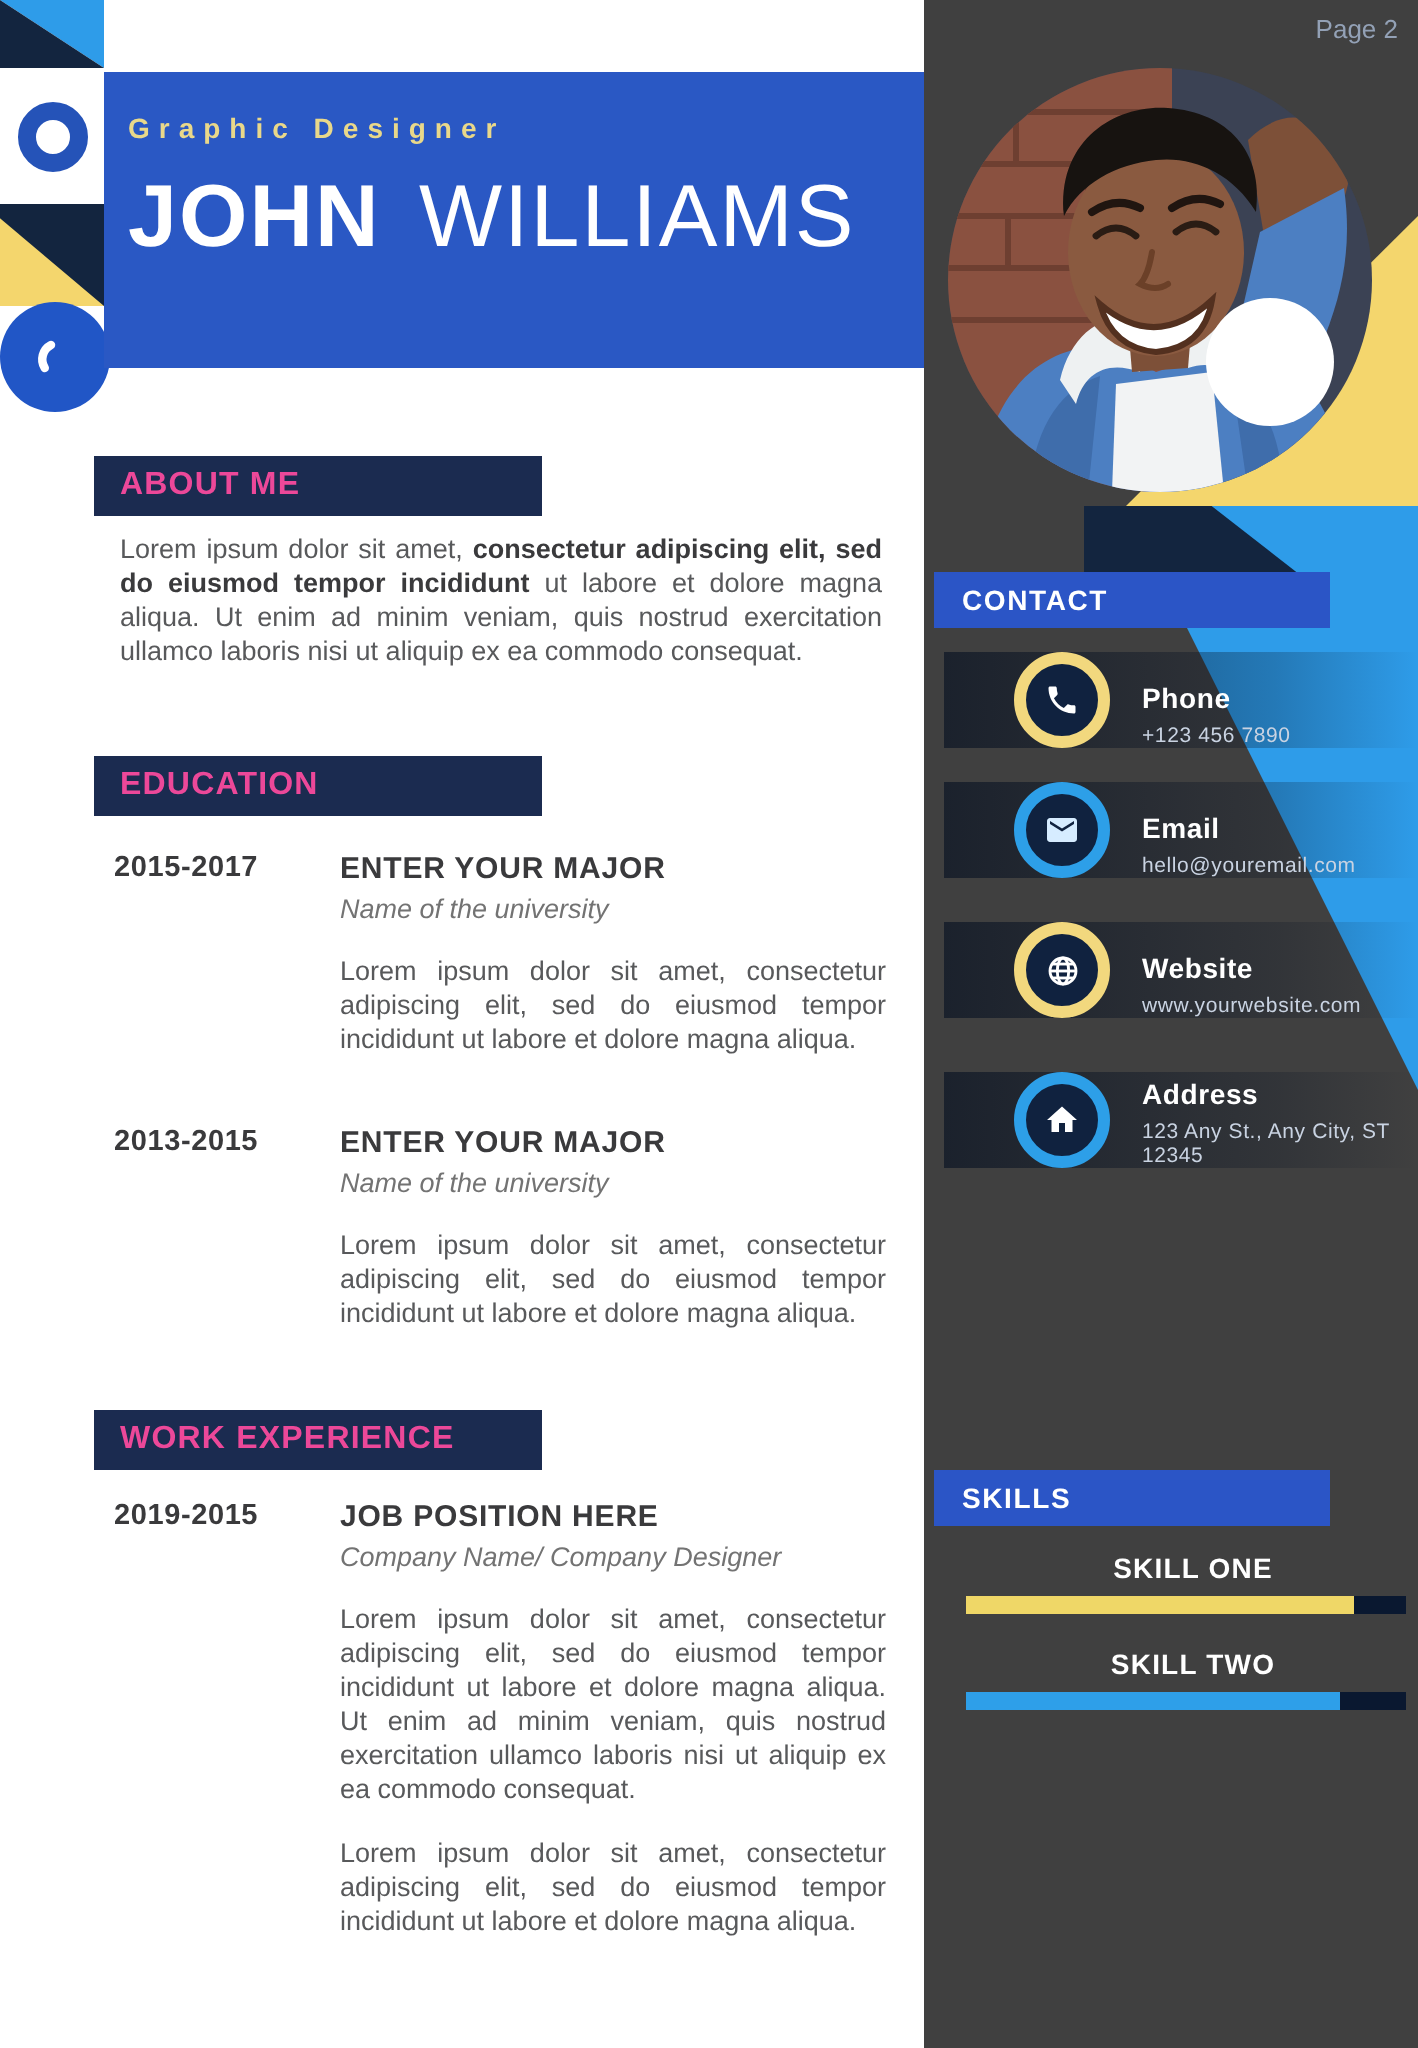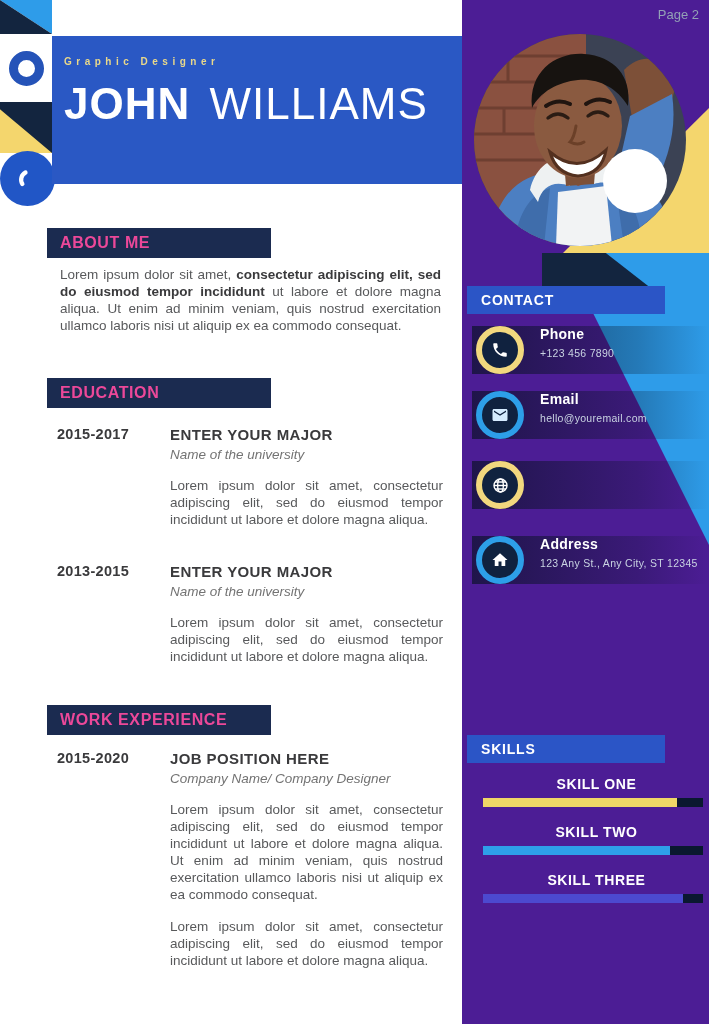--- a/index.html
+++ b/index.html
@@ -12,47 +12,47 @@
   .sq1{position:absolute;left:0;top:0;width:52px;height:34px;}
   .sq1 .tri-blue{position:absolute;inset:0;background:#2e9ce9;clip-path:polygon(0 0,100% 0,100% 100%);}
   .sq1 .tri-navy{position:absolute;inset:0;background:#13253f;clip-path:polygon(0 0,100% 100%,0 100%);}
   .sq2{position:absolute;left:0;top:34px;width:52px;height:68px;background:#ffffff;display:flex;align-items:center;justify-content:center;}
   .sq2 .ring{width:17px;height:17px;border:9px solid #2553b8;border-radius:50%;background:#fff;}
   .sq3{position:absolute;left:0;top:102px;width:52px;height:51px;background:#13253f;}
   .sq3 .tri-yellow{position:absolute;inset:0;background:#f4d66d;clip-path:polygon(0 14%,100% 100%,0 100%);}
   .decor-circle{position:absolute;left:0;top:151px;width:55px;height:55px;border-radius:50%;background:#2156c6;display:flex;align-items:center;justify-content:center;}
   
   .header-band{position:absolute;left:52px;top:36px;width:410px;height:148px;background:#2a58c4;box-sizing:border-box;padding:20px 0 0 12px;}
-  .role{color:#e9d88a;font-size:10px;font-weight:bold;letter-spacing:4.5px;}
+  .role{color:#e9d88a;font-size:14px;font-weight:bold;letter-spacing:4.5px;}
   .name{color:#ffffff;font-size:44px;margin-top:12px;letter-spacing:1px;white-space:nowrap;}
   .name .fn{font-weight:800;}
   .name .ln{font-weight:300;margin-left:6px;}
   
   .sec-bar{position:absolute;left:47px;width:224px;height:30px;box-sizing:border-box;background:#1b2b50;color:#ec4899;
     font-size:16px;font-weight:bold;letter-spacing:0.6px;line-height:30px;padding-left:13px;}
   .about-text{position:absolute;left:60px;top:266px;width:381px;color:#58595b;font-size:13.5px;line-height:1.26;text-align:justify;}
   .about-text b{color:#3a3a3c;}
   .entry{position:absolute;left:57px;width:386px;display:flex;}
   .entry .date{width:113px;font-size:14.5px;font-weight:bold;color:#3a3a3c;letter-spacing:0.3px;}
   .entry .ebody{flex:1;}
   .etitle{font-size:15px;font-weight:bold;color:#3a3a3c;letter-spacing:0.4px;}
   .esub{font-size:13.5px;font-style:italic;color:#737373;margin-top:4px;}
   .edesc{font-size:13.5px;color:#58595b;line-height:1.26;text-align:justify;margin-top:15px;}
   
-  .sidebar{position:absolute;left:462px;top:0;width:247px;height:1024px;background:#4c1d95;}
+  .sidebar{position:absolute;left:462px;top:0;width:247px;height:1024px;background:#404040;}
   .page-label{position:absolute;right:10px;top:7px;color:#93a1b6;font-size:13px;}
   .tri-yellow-big{position:absolute;left:101px;top:108px;width:146px;height:145px;background:#f4d66d;clip-path:polygon(100% 0,100% 100%,0 100%);}
   .tri-blue-big{position:absolute;left:101px;top:253px;width:146px;height:292px;background:#2e9ce9;clip-path:polygon(0 0,100% 0,100% 100%);}
   .navy-wedge{position:absolute;left:80px;top:253px;width:110px;height:36px;background:#13253f;clip-path:polygon(0 0,58% 0,100% 100%,0 100%);}
   .photo{position:absolute;left:12px;top:34px;width:212px;height:212px;border-radius:50%;overflow:hidden;}
   .white-circle{position:absolute;left:141px;top:149px;width:64px;height:64px;border-radius:50%;background:#ffffff;}
   .side-bar-title{position:absolute;left:5px;width:198px;height:28px;box-sizing:border-box;background:#2b55c6;color:#fff;
     font-size:14px;font-weight:bold;letter-spacing:0.8px;line-height:28px;padding-left:14px;}
-  .c-item{position:absolute;left:10px;right:0;height:48px;display:flex;align-items:flex-start;gap:16px;
-    background:linear-gradient(90deg,rgba(7,17,34,0.65) 0%,rgba(7,17,34,0.25) 70%,rgba(7,17,34,0) 100%);}
+  .c-item{position:absolute;left:10px;right:0;height:48px;display:flex;align-items:flex-end;gap:16px;
+    background:linear-gradient(90deg,rgba(7,17,34,0.65) 0%,rgba(7,17,34,0.25) 70%,rgba(7,17,34,0) 100%);padding-left:31px;}
   .c-icon{width:36px;height:36px;border-radius:50%;background:#10223f;flex:0 0 auto;display:flex;align-items:center;justify-content:center;margin-left:4px;}
   .ring-yellow{border:6px solid #f2d87e;}
   .ring-blue{border:6px solid #2d9fe8;}
   .c-texts{flex:1;}
   .c-label{color:#ffffff;font-size:14px;font-weight:bold;letter-spacing:0.3px;}
   .c-value{color:#c9d3e2;font-size:10.5px;margin-top:5px;letter-spacing:0.3px;}
   .skills-list{position:absolute;left:21px;top:776px;width:220px;}
   .skill{margin-bottom:17px;text-align:center;}
   .skill-label{color:#fff;font-size:14px;font-weight:bold;letter-spacing:0.6px;padding-left:7px;}
   .skill-track{margin-top:6px;width:220px;height:9px;background:#0a1830;}
@@ -108,21 +108,21 @@
     <div class="ebody">
       <div class="etitle">ENTER YOUR MAJOR</div>
       <div class="esub">Name of the university</div>
       <div class="edesc">Lorem ipsum dolor sit amet, consectetur adipiscing elit, sed do eiusmod tempor incididunt ut labore et dolore magna aliqua.</div>
     </div>
   </div>
 
   <div class="sec-bar" style="top:705px;">WORK EXPERIENCE</div>
 
   <div class="entry" style="top:750px;">
-    <div class="date">2015-2020</div>
+    <div class="date">2019-2015</div>
     <div class="ebody">
       <div class="etitle">JOB POSITION HERE</div>
       <div class="esub">Company Name/ Company Designer</div>
       <div class="edesc">Lorem ipsum dolor sit amet, consectetur adipiscing elit, sed do eiusmod tempor incididunt ut labore et dolore magna aliqua. Ut enim ad minim veniam, quis nostrud exercitation ullamco laboris nisi ut aliquip ex ea commodo consequat.</div>
       <div class="edesc">Lorem ipsum dolor sit amet, consectetur adipiscing elit, sed do eiusmod tempor incididunt ut labore et dolore magna aliqua.</div>
     </div>
   </div>
 
   <div class="sidebar">
     <div class="page-label">Page 2</div>
@@ -205,20 +205,24 @@
     <div class="c-item" style="top:461px;">
       <div class="c-icon ring-yellow">
         <svg width="19" height="19" viewBox="0 0 24 24" fill="none" stroke="#ffffff" stroke-width="1.8">
           <circle cx="12" cy="12" r="8.2"></circle>
             <ellipse cx="12" cy="12" rx="3.6" ry="8.2"></ellipse>
           <line x1="3.8" y1="12" x2="20.2" y2="12"></line>
             <line x1="5" y1="7.6" x2="19" y2="7.6"></line>
             <line x1="5" y1="16.4" x2="19" y2="16.4"></line>
         </svg>
       </div>
+      <div class="c-texts">
+        <div class="c-label">Website</div>
+        <div class="c-value">www.yourwebsite.com</div>
+      </div>
     </div>
 
     <div class="c-item" style="top:536px;">
       <div class="c-icon ring-blue">
         <svg width="18" height="18" viewBox="0 0 24 24">
             <path fill="#ffffff" d="M10 20v-6h4v6h5v-8h3L12 3 2 12h3v8z"></path>
           </svg>
       </div>
       <div class="c-texts">
         <div class="c-label">Address</div>
@@ -234,22 +238,16 @@
         <div class="skill-track">
             <div class="skill-fill" style="width: 88%; background: rgb(239, 215, 103);"></div>
           </div>
       </div>
       <div class="skill">
         <div class="skill-label">SKILL TWO</div>
         <div class="skill-track">
             <div class="skill-fill" style="width: 85%; background: rgb(46, 159, 233);"></div>
           </div>
       </div>
-      <div class="skill">
-        <div class="skill-label">SKILL THREE</div>
-        <div class="skill-track">
-            <div class="skill-fill" style="width: 91%; background: rgb(76, 73, 207);"></div>
-          </div>
-      </div>
     </div>
   </div>
 
 </div>
 
 </body></html>

